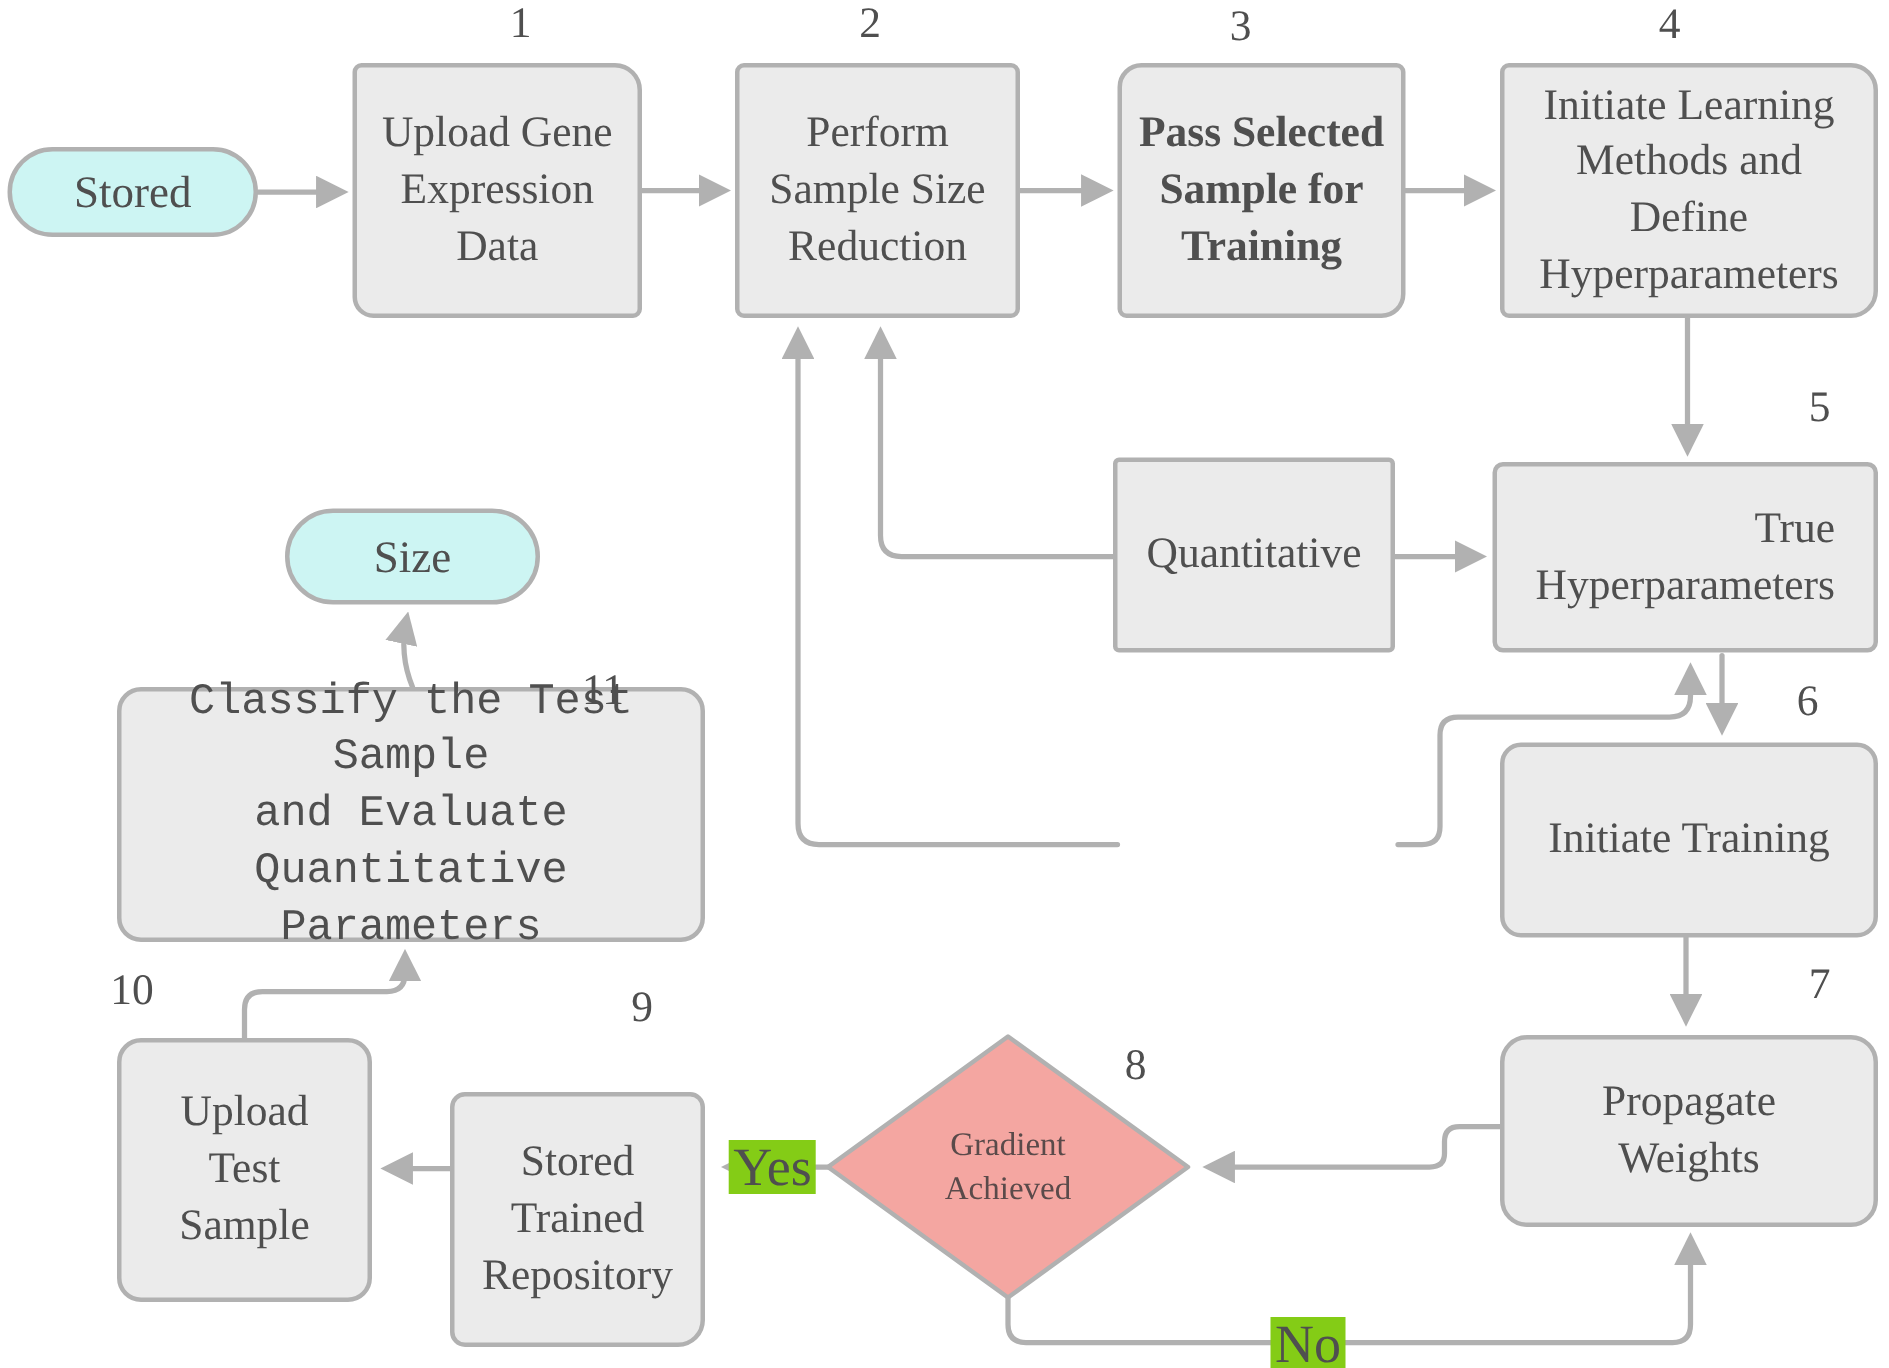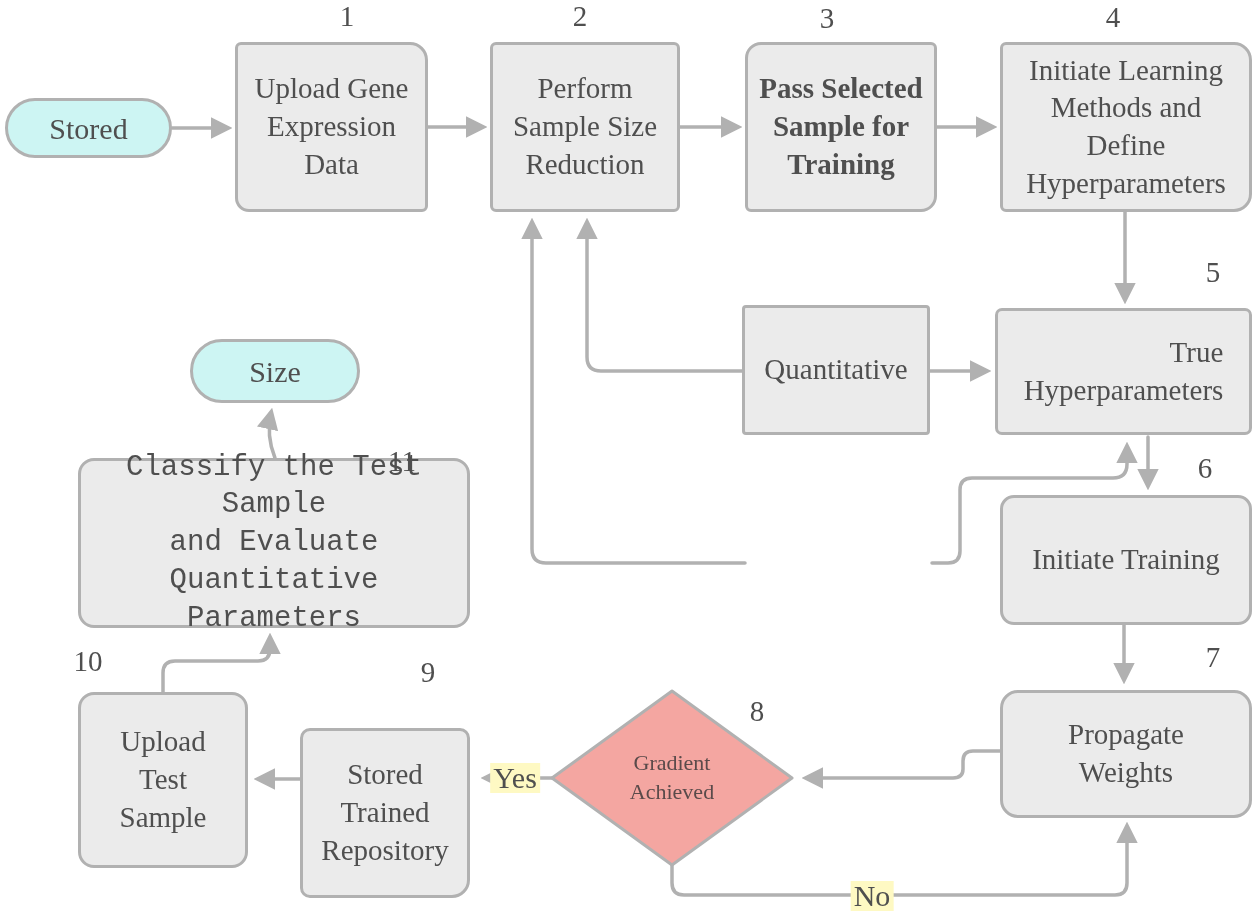--- a/index.html
+++ b/index.html
@@ -58,23 +58,23 @@
   }
   .num{
     position:absolute;
     transform:translate(-50%,-50%);
     font-size:29px;
     color:var(--text,#4f4f4f);
   }
   .edge-label{
     position:absolute;
     transform:translate(-50%,-50%);
-    font-size:30px;
+    font-size:36px;
     color:var(--text,#4f4f4f);
-    background:#fef9c3;
+    background:#84cc16;
     padding:0 3px;
     line-height:1;
   }
 </style>
 </head>
 <body>
 
 <div class="canvas">
 
   <svg class="layer" width="1259" height="912" viewBox="0 0 1259 912">

